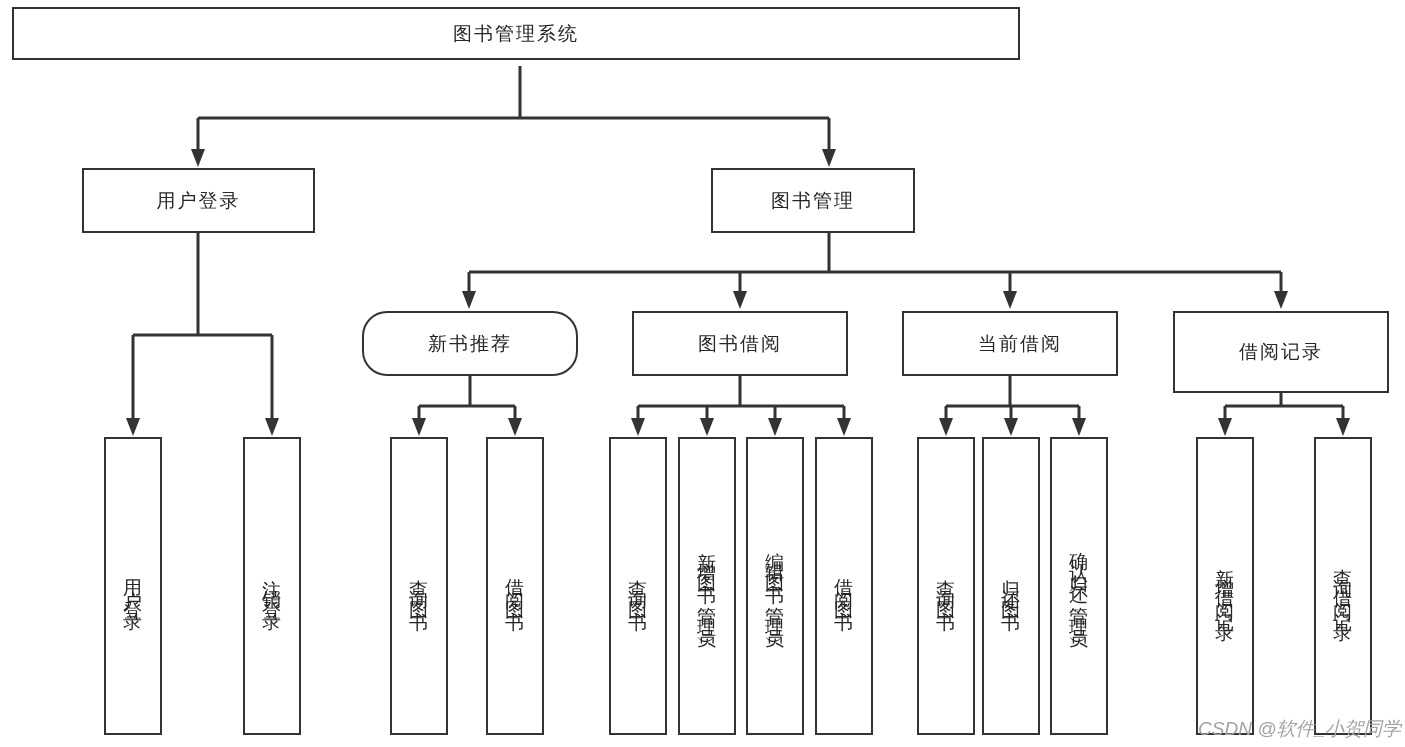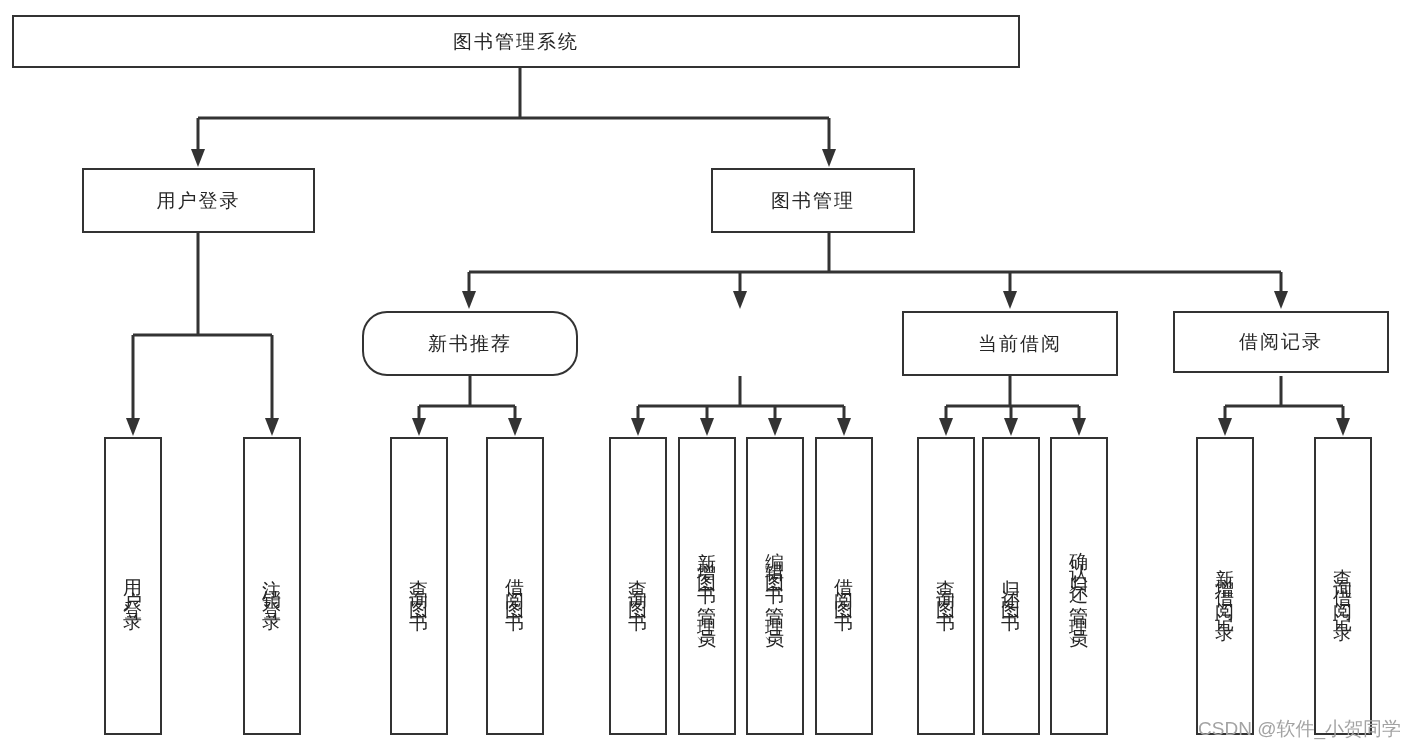--- a/index.html
+++ b/index.html
@@ -41,32 +41,33 @@
   .vbox {
     font-size: 19px;
   }
   .vbox .vtext {
     writing-mode: vertical-rl;
     letter-spacing: 11px;
     line-height: 1;
     display: block;
   }
   .root-box {
-    left: 12px; top: 15px; width: 1008px; height: 53px;
+    left: 12px; top: 7px; width: 1008px; height: 53px;
   }
   .watermark {
     position: absolute;
     top: 716px;
     left: 1183px;
     width: 218px;
     font-size: 19px;
     color: #a3a3a3;
     white-space: nowrap;
     z-index: 5;
     text-align: right;
+    font-style: italic;
   }
 </style>
 </head>
 <body>
 
 <div class="canvas">
 
   <svg class="connectors" viewBox="0 0 1405 747" xmlns="http://www.w3.org/2000/svg">
     <defs>
       <marker id="arrowhead" markerUnits="userSpaceOnUse" markerWidth="20" markerHeight="20" refX="12" refY="7" orient="auto">
@@ -112,24 +113,27 @@
   <div class="node hbox" style="left:82px; top:168px; width:233px; height:65px;">
     <span>用户登录</span>
   </div>
   <div class="node hbox" style="left:711px; top:168px; width:204px; height:65px;">
     <span>图书管理</span>
   </div>
 
   <div class="node hbox" style="left:362px; top:311px; width:216px; height:65px;border-radius:25px;">
     <span>新书推荐</span>
   </div>
+  <div class="node hbox" style="left:632px; top:311px; width:216px; height:65px;">
+    <span>图书借阅</span>
+  </div>
   <div class="node hbox" style="left:902px; top:311px; width:216px; height:65px;padding-left:20px;">
     <span>当前借阅</span>
   </div>
-  <div class="node hbox" style="left:1173px; top:311px; width:216px; height:62px;">
+  <div class="node hbox" style="left:1173px; top:311px; width:216px; height:82px;">
     <span>借阅记录</span>
   </div>
 
   <div class="node vbox" style="left:104px; top:437px; width:58px; height:298px;">
     <span class="vtext">用户登录</span>
   </div>
   <div class="node vbox" style="left:243px; top:437px; width:58px; height:298px;">
     <span class="vtext">注销登录</span>
   </div>
 

